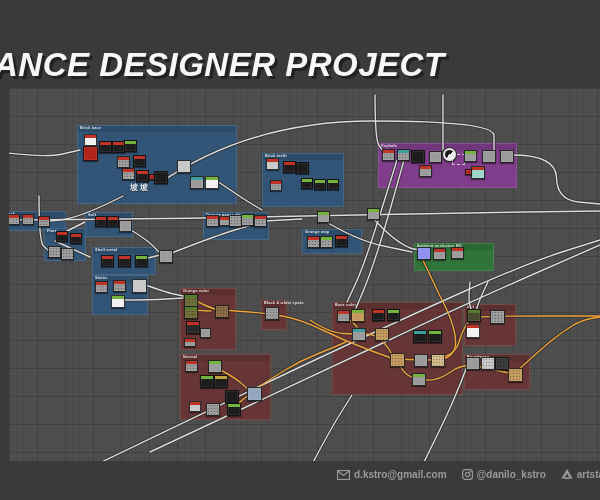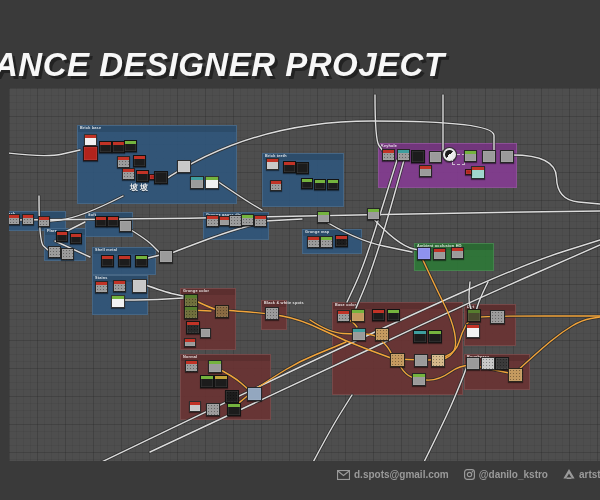--- a/index.html
+++ b/index.html
@@ -412,21 +412,21 @@
   </div>
 
   <h1 class="title">ANCE DESIGNER PROJECT</h1>
 
   <div class="footer">
     <span class="fitem">
       <svg width="13" height="10" viewBox="0 0 13 10">
         <rect x="0.5" y="0.5" width="12" height="9" fill="none" stroke="#9a9a9a" stroke-width="1.2"></rect>
         <path d="M0.5 0.8 L6.5 5.5 L12.5 0.8" fill="none" stroke="#9a9a9a" stroke-width="1.2"></path>
       </svg>
-      <span>d.spots@gmail.com</span>
+      <span>d.kstro@gmail.com</span>
     </span>
     <span class="fitem">
       <svg width="11" height="11" viewBox="0 0 11 11">
         <rect x="0.6" y="0.6" width="9.8" height="9.8" rx="2.6" fill="none" stroke="#9a9a9a" stroke-width="1.2"></rect>
         <circle cx="5.5" cy="5.5" r="2.2" fill="none" stroke="#9a9a9a" stroke-width="1.2"></circle>
         <circle cx="8.4" cy="2.7" r="0.8" fill="#9a9a9a"></circle>
       </svg>
       <span>@danilo_kstro</span>
     </span>
     <span class="fitem">

